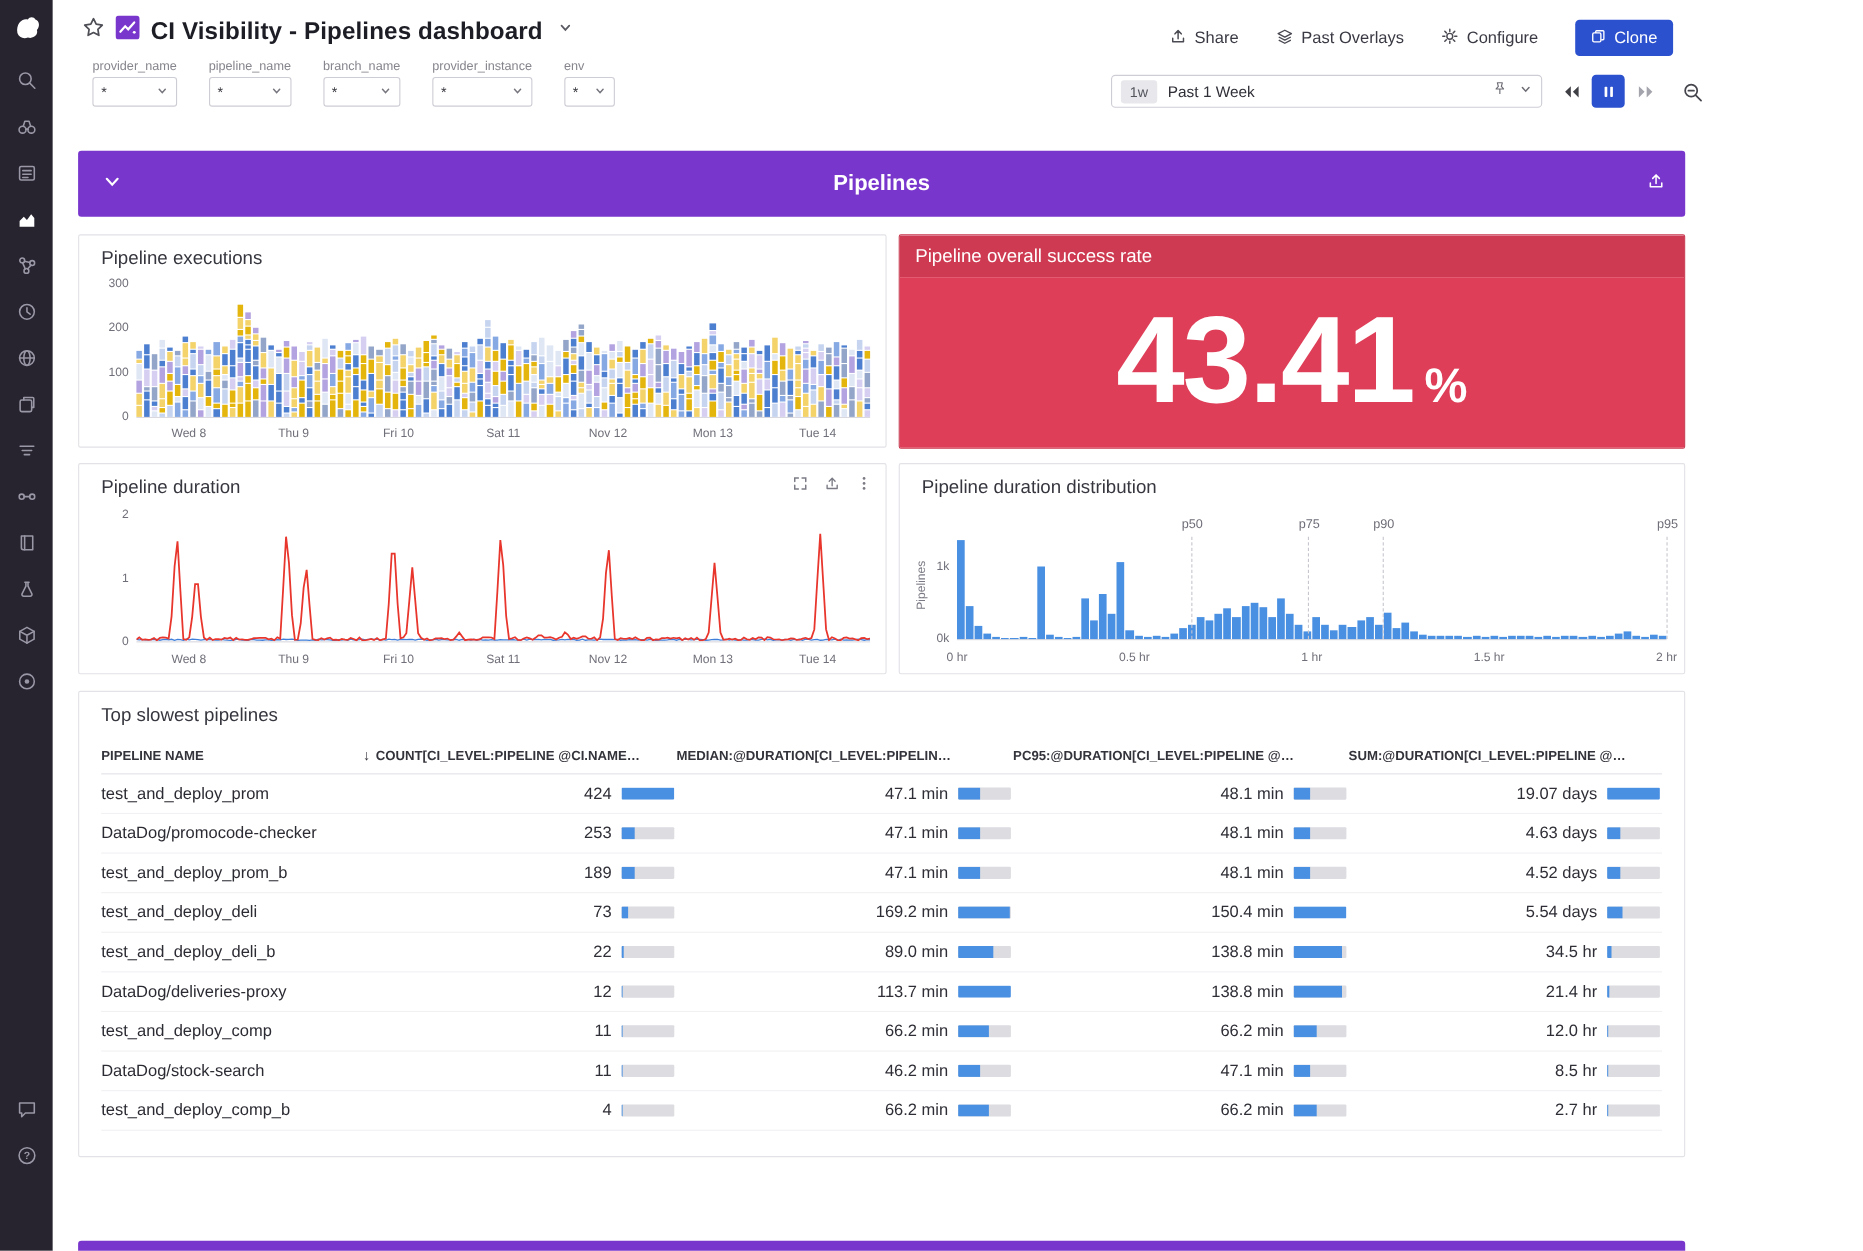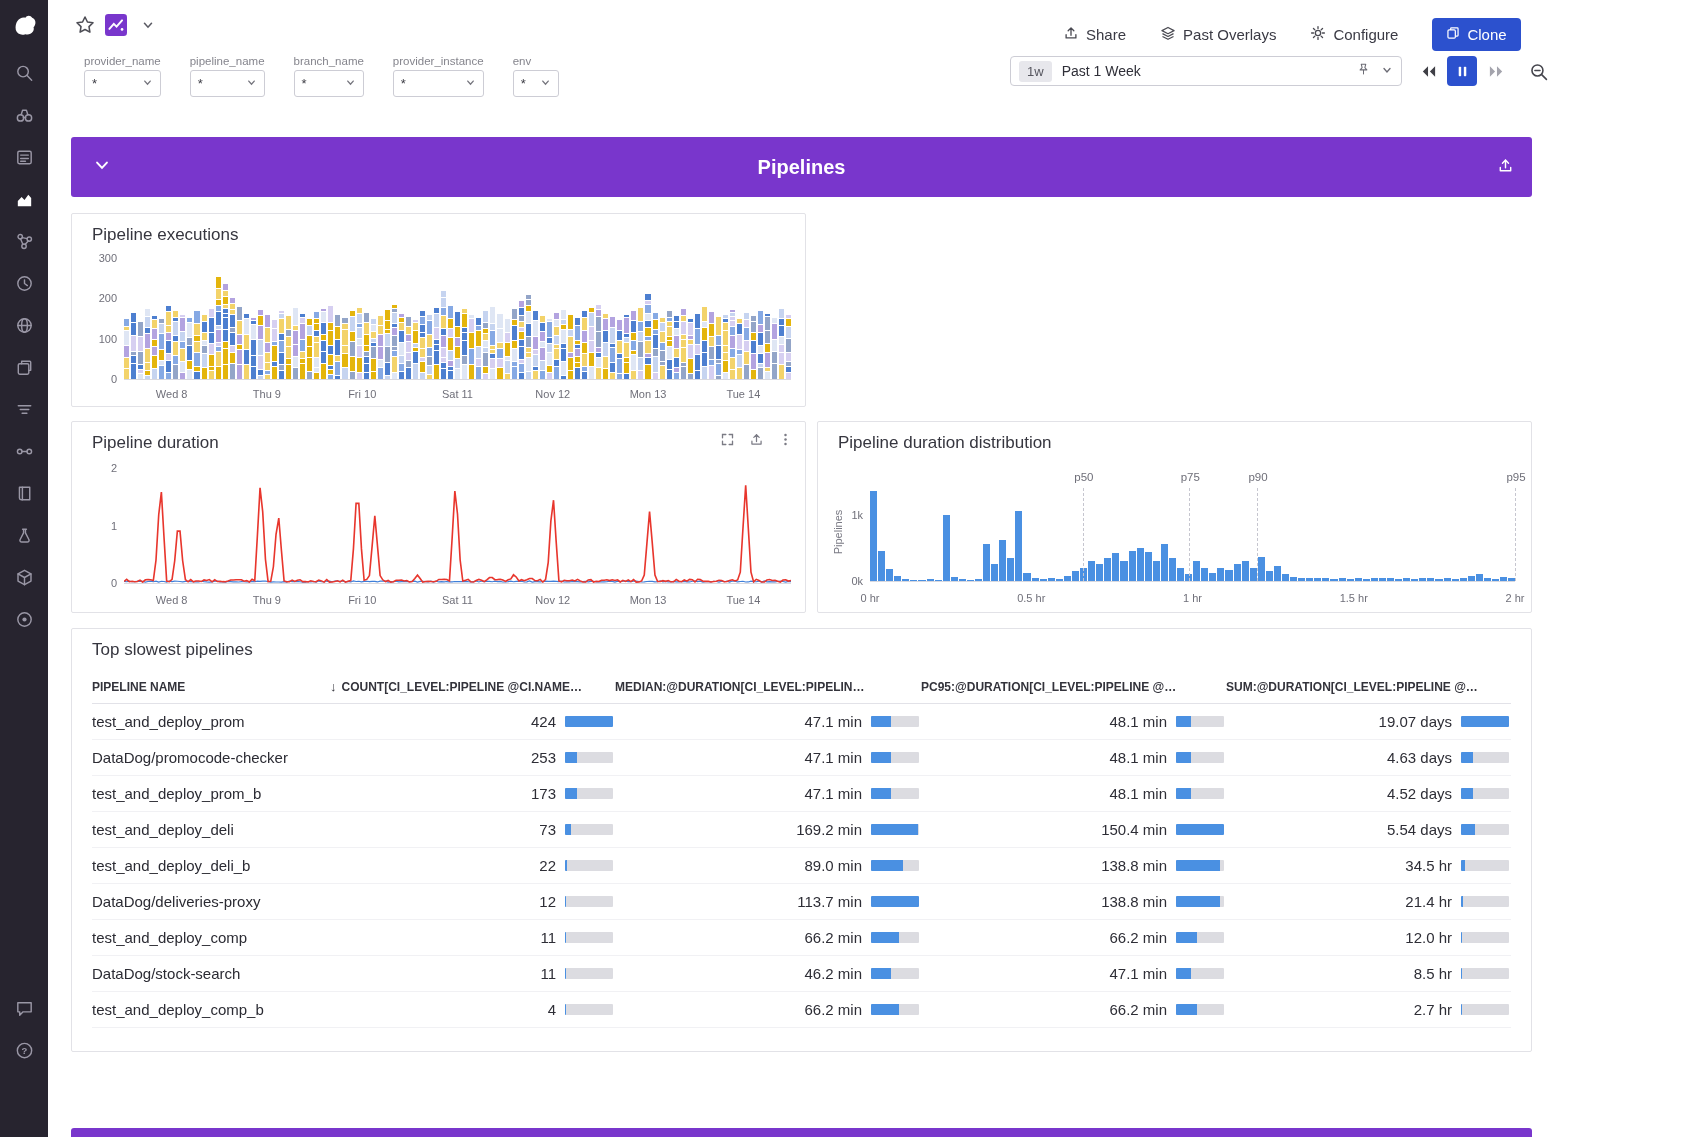--- a/index.html
+++ b/index.html
@@ -37,21 +37,21 @@
   
   .filters { position:absolute; left:36px; top:55px; display:flex; gap:29px; }
   .filter { display:inline-flex; flex-direction:column; }
   .flabel { font-size:11.5px; color:#85858d; margin-bottom:3px; }
   .fbox { align-self:stretch; min-width:46px; height:27px; border:1px solid #cdcdd5; border-radius:3px;
     display:flex; align-items:center; justify-content:space-between; padding:0 7px; gap:14px;
     font-size:13px; color:#3c3c44; cursor:pointer; background:#fff; }
   .fchev svg { width:11px; height:11px; color:#76767e; }
 
   
-  .timerow { position:absolute; left:962px; top:56px; display:flex; align-items:center; }
+  .timerow { position:absolute; left:962px; top:68px; display:flex; align-items:center; }
   .timepicker { width:392px; height:30px; border:1px solid #cdcdd5; border-radius:4px; display:flex;
     align-items:center; padding:0 8px; gap:10px; cursor:pointer; background:#fff; }
   .tp-chip { background:#e7e7ec; border-radius:3px; font-size:13px; color:#55555e; padding:3px 8px; }
   .tp-label { font-size:14px; color:#2f2f38; flex:1; }
   .tp-pin svg { width:15px; height:15px; color:#6c6c75; }
   .tp-chev svg { width:12px; height:12px; color:#6c6c75; }
   .tctl { display:flex; align-items:center; margin-left:13px; gap:6px; }
   .tbtn { width:26px; height:26px; display:flex; align-items:center; justify-content:center; cursor:pointer; }
   .tbtn svg { width:17px; height:17px; }
   .tbtn.back { color:#3f3f46; }
@@ -252,20 +252,21 @@
           <path d="M9,1.8 L11.2,6.3 16.2,7 12.6,10.5 13.4,15.4 9,13.1 4.6,15.4 5.4,10.5 1.8,7 6.8,6.3 Z"></path>
         </svg>
     </span>
     <span class="dash-ic">
       <svg viewBox="0 0 20 20">
           <rect width="20" height="20" rx="3" fill="#7936CC"></rect>
           <path d="M4,13.5 L8,9 L10.5,11.5 L15.5,5.8" stroke="#fff" stroke-width="1.8" fill="none" stroke-linecap="round"></path>
           <circle cx="15.5" cy="14" r="1.2" fill="#fff"></circle>
         </svg>
     </span>
+    <h1>CI Visibility - Pipelines dashboard</h1>
     <span class="tchev">
       <svg viewBox="0 0 16 16" fill="none" stroke="currentColor" stroke-width="1.8" stroke-linecap="round">
           <path d="M4,6 L8,10.5 L12,6"></path>
         </svg>
     </span>
   </div>
 
   <div class="actions">
     <div class="act">
       <span><svg viewBox="0 0 18 18" fill="none" stroke="currentColor" stroke-width="1.5" stroke-linecap="round" stroke-linejoin="round">
@@ -1282,20 +1283,29 @@
         <span>Wed 8</span>
         <span>Thu 9</span>
         <span>Fri 10</span>
         <span>Sat 11</span>
         <span>Nov 12</span>
         <span>Mon 13</span>
         <span>Tue 14</span>
       </div>
   </section>
 
+  <section class="w w-rate">
+    <div class="rate-head">
+      <span>Pipeline overall success rate</span>
+    </div>
+    <div class="rate-body">
+      <span class="rate-val">43.41</span>
+      <span class="rate-unit">%</span>
+    </div>
+  </section>
 
   <section class="w w-dur">
     <div class="wtitle">Pipeline duration</div>
     <div class="hovertools">
       <svg viewBox="0 0 18 18" fill="none" stroke="currentColor" stroke-width="1.6" stroke-linecap="round">
           <path d="M3,7 V3 h4 M11,3 h4 v4 M15,11 v4 h-4 M7,15 H3 v-4"></path>
         </svg>
       <svg viewBox="0 0 18 18" fill="none" stroke="currentColor" stroke-width="1.5" stroke-linecap="round" stroke-linejoin="round">
           <path d="M9,11.5 V3.2 M5.8,6.5 L9,3.2 L12.2,6.5"></path>
           <path d="M3.5,11 v3.5 h11 V11"></path>
@@ -1508,21 +1518,21 @@
             <div class="c">
               <span>4.63 days</span>
               <span class="mbar">
                 <b style="width: 24%;"></b>
               </span>
             </div>
           </div>
           <div class="trow">
             <div class="c name">test_and_deploy_prom_b</div>
             <div class="c">
-              <span>173</span>
+              <span>189</span>
               <span class="mbar">
                 <b style="width: 24%;"></b>
               </span>
             </div>
             <div class="c">
               <span>47.1 min</span>
               <span class="mbar">
                 <b style="width: 41%;"></b>
               </span>
             </div>

